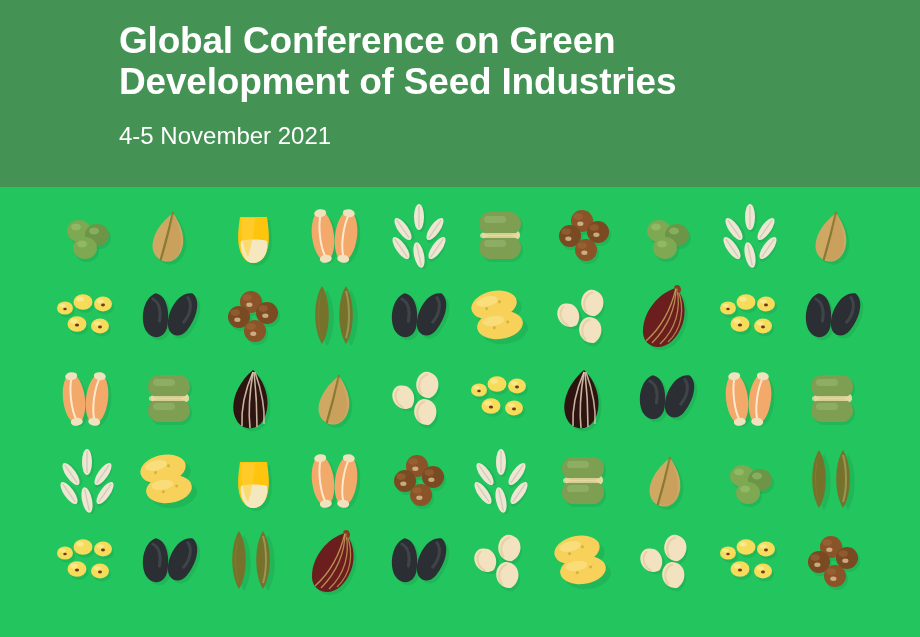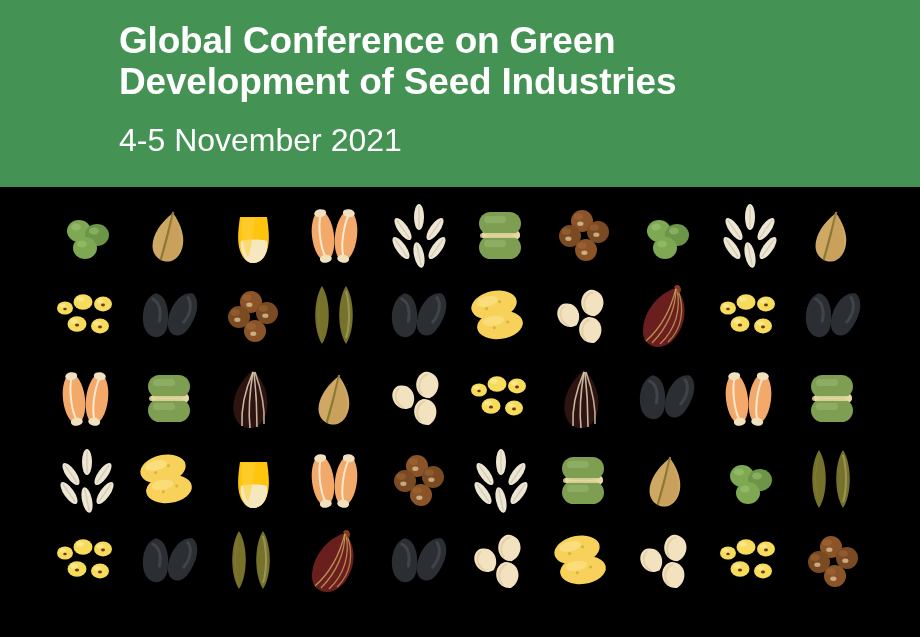--- a/index.html
+++ b/index.html
@@ -5,38 +5,38 @@
   * { box-sizing: border-box; margin: 0; padding: 0; }
   html, body {
     width: 920px; height: 637px;
     overflow: hidden;
     background: #FBF5E6;
     font-family: "Liberation Sans", sans-serif;
   }
   #banner {
     position: relative;
     width: 920px; height: 637px;
-    background: #000000;
+    background: #22c55e;
   }
   #header {
     width: 920px; height: 187px;
     background: #449355;
     padding: 20px 0 0 119px;
   }
   #title {
     color: #FFFFFF;
     font-size: 37px;
     font-weight: bold;
     line-height: 1.12;
     letter-spacing: -0.2px;
     white-space: pre-line;
   }
   #subtitle {
     color: #FFFFFF;
-    font-size: 32px;
+    font-size: 24px;
     font-weight: normal;
     line-height: 1.1;
     margin-top: 20px;
     letter-spacing: 0px;
   }
   #seed-grid {
     position: absolute;
     top: 187px; left: 0;
     width: 920px; height: 450px;
     display: grid;

